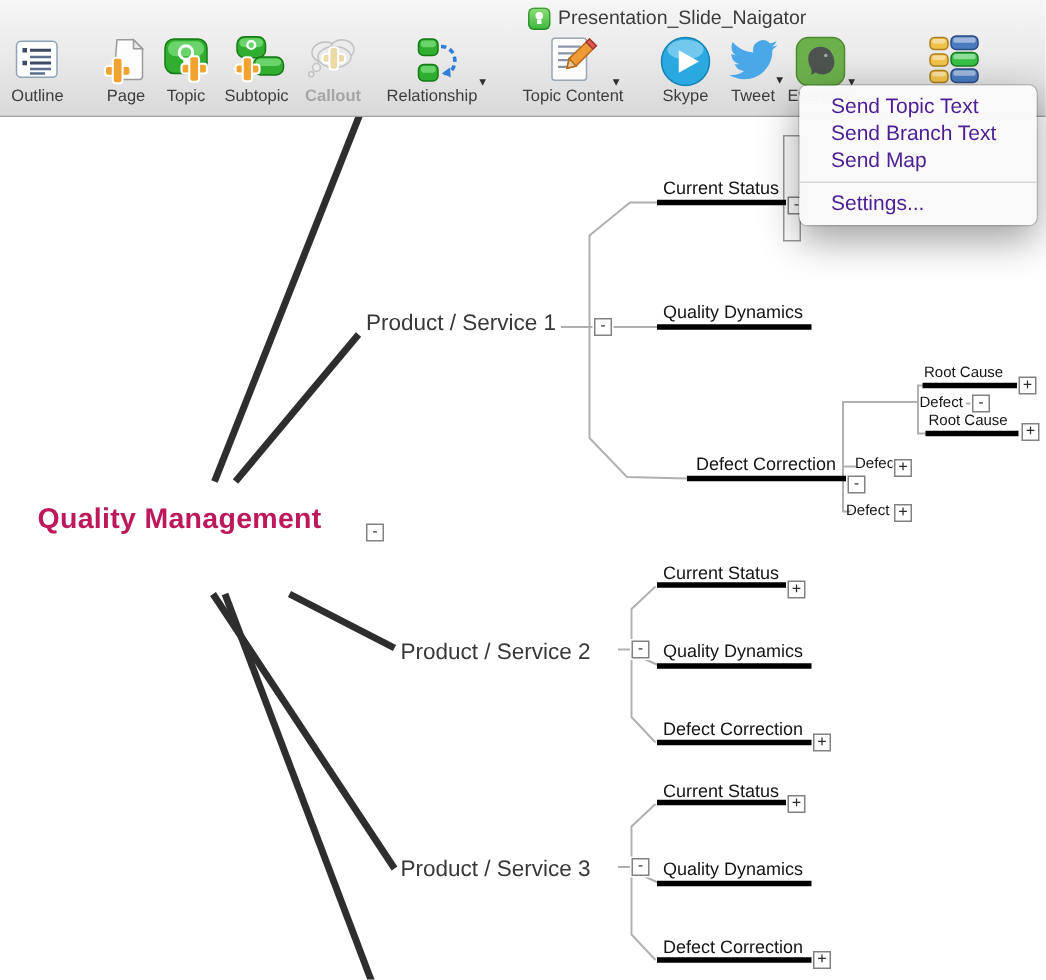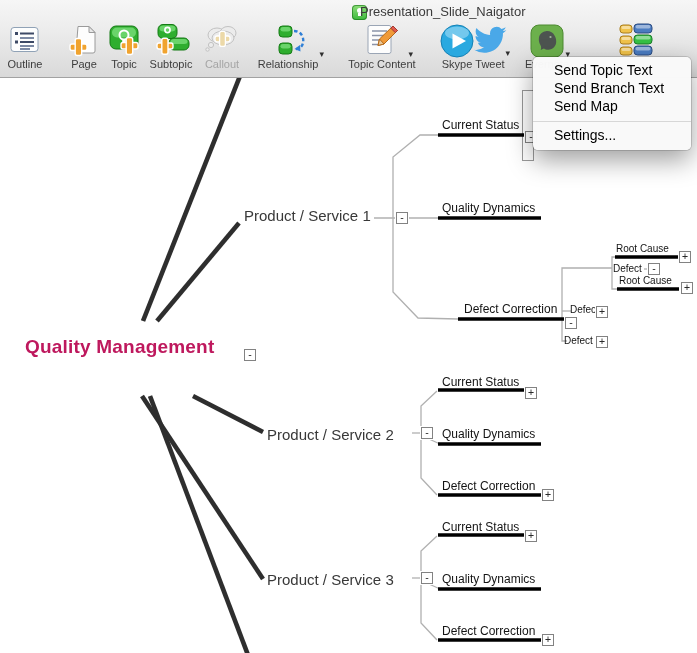--- a/index.html
+++ b/index.html
@@ -7,34 +7,34 @@
   .window{position:relative;width:697px;height:653px;background:#fff;}
 
   
   .chrome{position:absolute;left:0;top:0;width:697px;height:77px;
     background:linear-gradient(#f6f6f6,#ececec 40%,#d9d9d9);border-bottom:1px solid #a2a2a2;z-index:10;}
   .titlebar{position:absolute;left:0;top:0;width:100%;height:22px;}
   .title-icon{position:absolute;left:352px;top:5px;width:15px;height:15px;border-radius:4px;
     background:linear-gradient(#8fdf7a,#3cb83c);box-shadow:inset 0 0 0 1px rgba(20,110,20,.6);}
   .title-icon .bulb{position:absolute;left:5px;top:3px;width:5px;height:5px;border-radius:50%;background:#fff;}
   .title-icon .bulb2{position:absolute;left:6px;top:8px;width:3px;height:3px;background:#fff;}
-  .window-title{position:absolute;left:360px;top:4px;font-size:13px;color:#3b3b3b;white-space:nowrap;}
+  .window-title{position:absolute;left:372px;top:4px;font-size:13px;color:#3b3b3b;white-space:nowrap;}
 
   .tb-item{position:absolute;top:23px;text-align:center;}
   .tb-icon{display:block;margin:0 auto;height:35px;position:relative;}
   .tb-label{display:block;font-size:11px;color:#3d3d3d;margin-top:0px;white-space:nowrap;}
-  .tb-item.disabled .tb-label{color:#a5a5a5;}
+  .tb-item.disabled .tb-label{color:#a5a5a5;font-weight:bold;}
   .dd-arrow{position:absolute;font-size:9px;color:#2f2f2f;line-height:9px;}
   .dd-arrow::after{content:"▾";}
 
   
   .menu{position:absolute;left:533px;top:57px;width:158px;z-index:100;
     background:rgba(249,249,249,.985);border-radius:5px;padding:4px 0 6px 0;
     box-shadow:0 0 0 1px rgba(0,0,0,.14), 0 10px 26px rgba(0,0,0,.38);}
-  .menu-item{height:18px;line-height:18px;padding-left:21px;font-size:14px;color:#000000;white-space:nowrap;}
+  .menu-item{height:18px;line-height:18px;padding-left:21px;font-size:14px;color:#4c1d95;white-space:nowrap;}
   .menu-item.selected{background:#2273e8;color:#fff;}
   .menu-sep{height:0;border-top:1px solid #d7d7d7;margin:6px 0 4px 0;}
 
   
   .map{position:absolute;left:0;top:78px;width:697px;height:575px;}
   .map svg{position:absolute;left:0;top:0;}
   .mlabel{position:absolute;white-space:nowrap;}
   .t12{font-size:12px;color:#141414;}
   .t15{font-size:15px;color:#383838;}
   .t11{font-size:10px;color:#141414;}
@@ -261,21 +261,21 @@
           </g>
           <path d="M31 3 l4.5 4.5 L22 21 l-6 1.5 L17.5 16 Z" fill="#f09a38" stroke="#b56a1a"></path>
           <path d="M17.5 16 L16 22.5 l6 -1.5 Z" fill="#e8c89a" stroke="#b56a1a"></path>
           <path d="M31 3 l4.5 4.5 -2.2 2.2 -4.5 -4.5 Z" fill="#e05a4e" stroke="#a03a30"></path>
         </svg>
       </span>
       <span class="dd-arrow" style="right:10px;top:27px;"></span>
       <span class="tb-label">Topic Content</span>
     </div>
 
-    <div class="tb-item" style="left:468px;width:44px;text-align:center;">
+    <div class="tb-item" style="left:480px;width:44px;text-align:center;">
       <span class="tb-icon">
         <svg width="36" height="32" viewBox="0 0 24 22">
           <path d="M23.4 4.8c-.8.37-1.7.6-2.6.73a4.6 4.6 0 0 0 2-2.55c-.9.53-1.87.9-2.9 1.1A4.55 4.55 0 0 0 12 7.2c0 .36.03.7.1 1.04-3.77-.2-7.12-2-9.36-4.75-.4.67-.6 1.45-.6 2.3 0 1.56.8 2.95 2 3.77-.74-.03-1.44-.23-2.05-.57v.06c0 2.2 1.56 4.03 3.64 4.44-.67.2-1.37.2-2.06.08.58 1.8 2.26 3.12 4.25 3.16A9.15 9.15 0 0 1 1 18.46 12.9 12.9 0 0 0 7.97 20.5c8.35 0 12.92-6.92 12.92-12.93v-.6c.9-.63 1.66-1.44 2.5-2.17z" fill="#4aa8e8"></path>
         </svg>
       </span>
       <span class="dd-arrow" style="right:2px;top:26px;"></span>
       <span class="tb-label">Tweet</span>
     </div>
 
     <div class="tb-item" style="left:524px;width:46px;">

